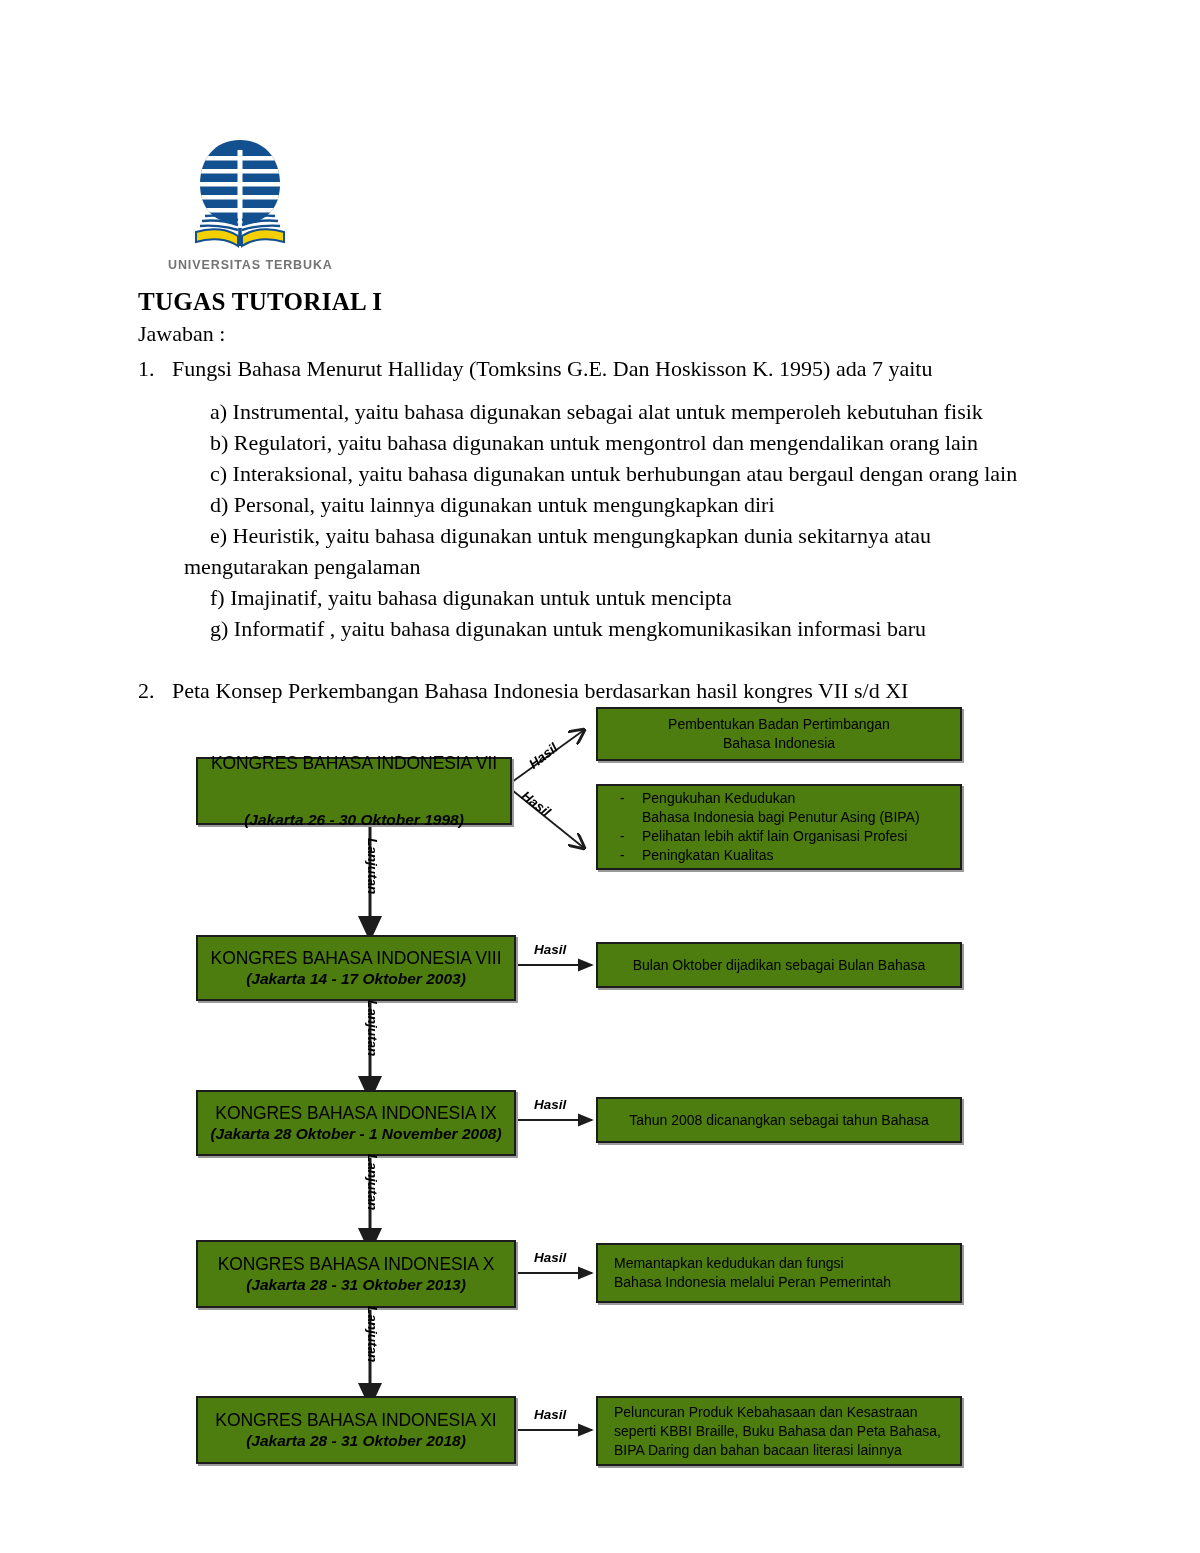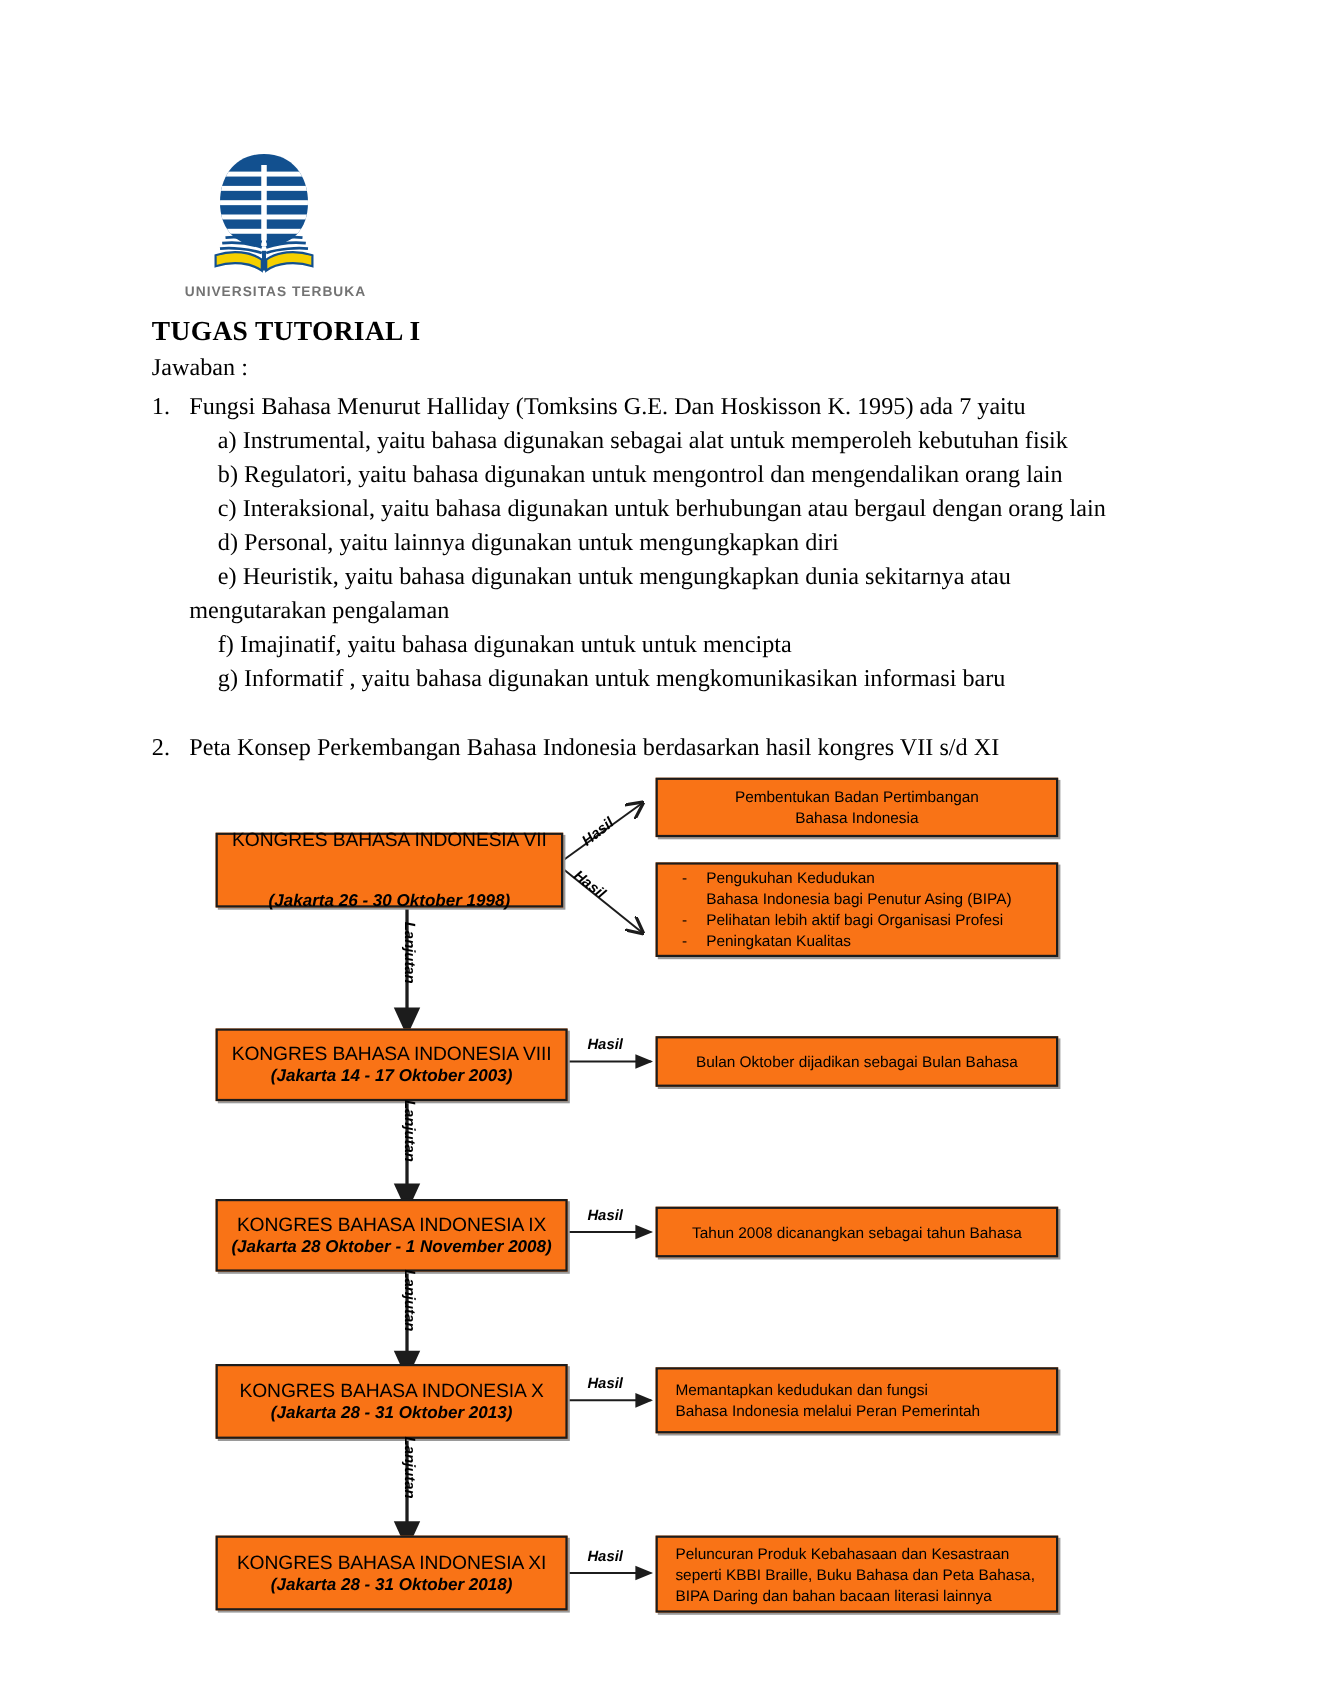--- a/index.html
+++ b/index.html
@@ -70,39 +70,39 @@
     position: relative;
     padding-left: 34px;
     margin: 0;
   }
   .ol-main > li > .marker {
     position: absolute;
     left: 0;
     top: 0;
   }
   .sub-list {
-    margin: 0;
+    margin: 12px;
     padding: 0 0 0 26px;
     list-style: none;
   }
   .sub-list li { margin: 0; }
 
   
   .diagram {
     position: absolute;
     left: 0;
     top: 690px;
     width: 1200px;
     height: 800px;
   }
   .dg-box {
     position: absolute;
     box-sizing: border-box;
     border: 2px solid #1c1c1c;
-    background: #f97316;
+    background: #4d7c0f;
     font-family: "Liberation Sans", sans-serif;
     box-shadow: 2px 2px 0 0 #9a9a9a;
   }
   .dg-box.congress {
     display: flex;
     flex-direction: column;
     align-items: center;
     justify-content: center;
     text-align: center;
   }
@@ -298,21 +298,21 @@
       <div class="bullet-row">
         <span class="dash">-</span>
         <span class="btext">Pengukuhan Kedudukan</span>
       </div>
       <div class="bullet-row">
         <span class="dash"></span>
         <span class="btext">Bahasa Indonesia bagi Penutur Asing (BIPA)</span>
       </div>
       <div class="bullet-row">
         <span class="dash">-</span>
-        <span class="btext">Pelihatan lebih aktif bagi Organisasi Profesi</span>
+        <span class="btext">Pelihatan lebih aktif lain Organisasi Profesi</span>
       </div>
       <div class="bullet-row">
         <span class="dash">-</span>
         <span class="btext">Peningkatan Kualitas</span>
       </div>
     </div>
 
     <div class="dg-box congress" style="left:196px; top:245px; width:320px; height:66px;">
       <div class="c-title">KONGRES BAHASA INDONESIA VIII</div>
       <div class="c-sub">(Jakarta 14 - 17 Oktober 2003)</div>

